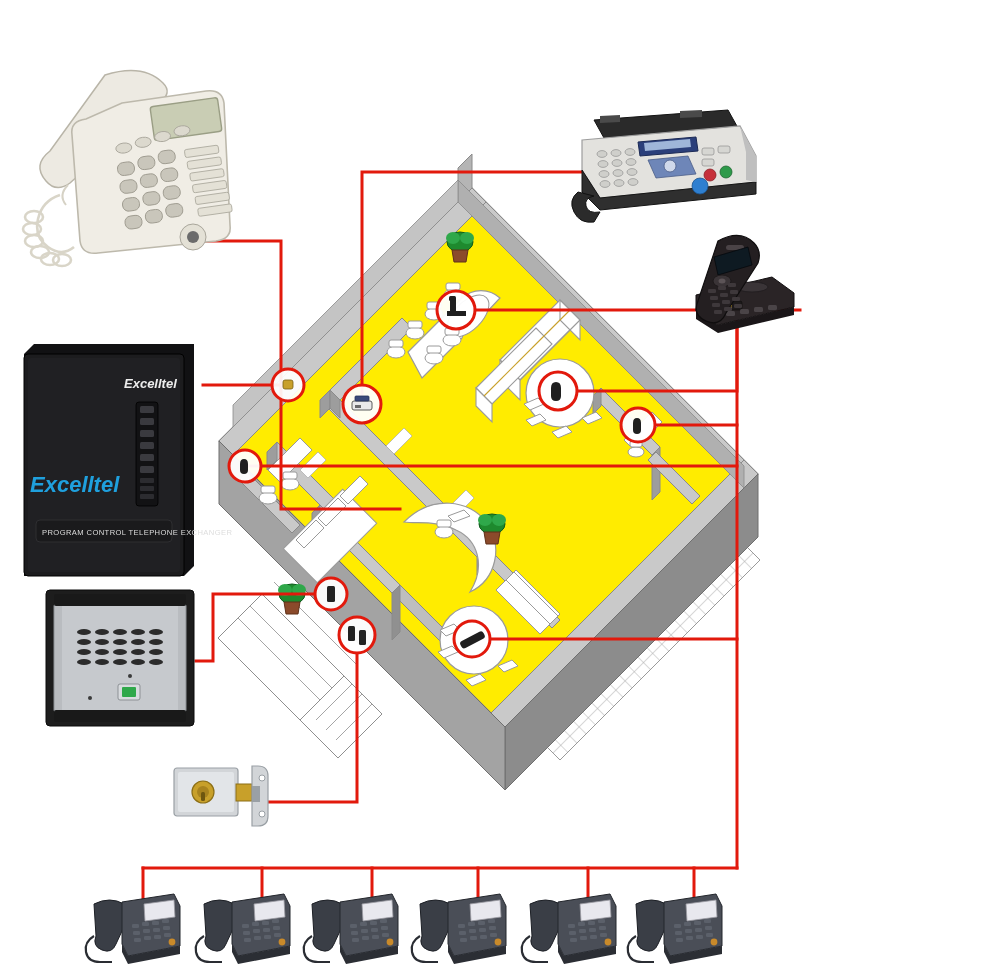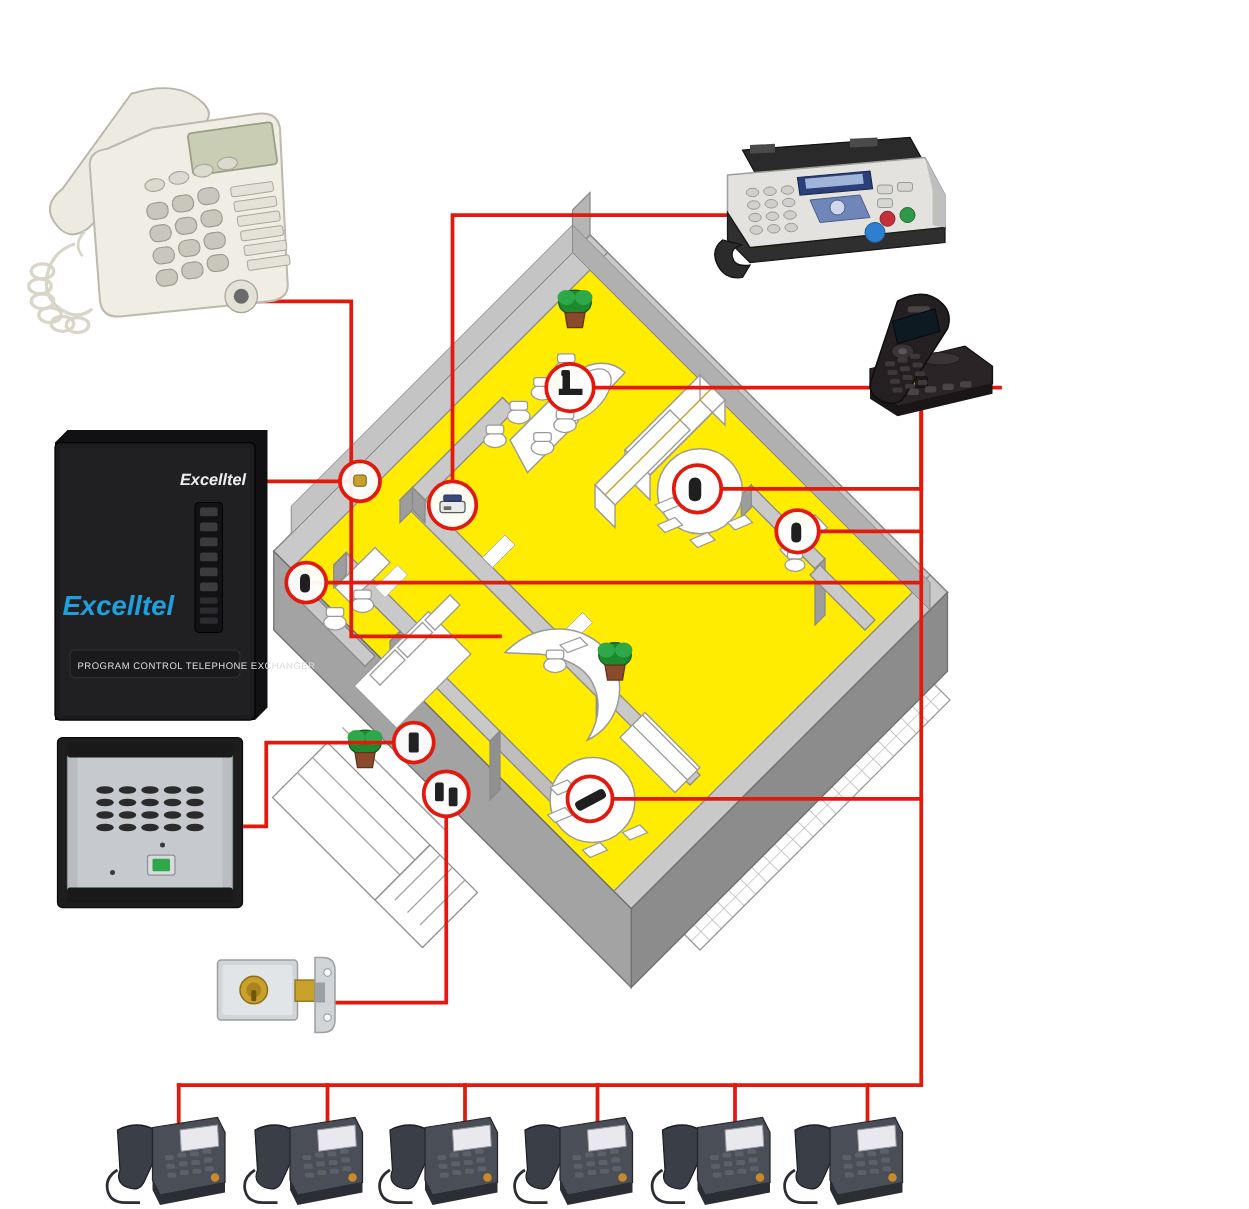--- a/index.html
+++ b/index.html
@@ -521,21 +521,21 @@
             <rect x="62" y="75" width="8" height="4" rx="1.3"></rect>
             <rect x="72" y="72" width="8" height="4" rx="1.3"></rect>
           <rect x="54" y="85" width="8" height="4" rx="1.3"></rect>
             <rect x="64" y="82" width="8" height="4" rx="1.3"></rect>
             <rect x="74" y="79" width="8" height="4" rx="1.3"></rect>
         </g>
       </g>
     </svg>
   </div>
 
-  <div class="abs" style="left:44px;top:344px;width:202px;height:240px;z-index:9;">
+  <div class="abs" style="left:24px;top:344px;width:202px;height:240px;z-index:9;">
     <svg width="170" height="240" viewBox="0 0 170 240">
 
       <polygon points="0,10 10,0 170,0 170,222 160,232 0,232" fill="#111113"></polygon>
 
       <rect x="0" y="10" width="160" height="222" rx="4" fill="#1C1C1E" stroke="#000" stroke-width="1"></rect>
       <rect x="4" y="14" width="152" height="214" rx="3" fill="#202023"></rect>
 
       <text x="100" y="44" font-family="'Liberation Sans',sans-serif" font-size="13" font-style="italic" font-weight="bold" fill="#EDEDED">Excelltel</text>
 
       <g>

